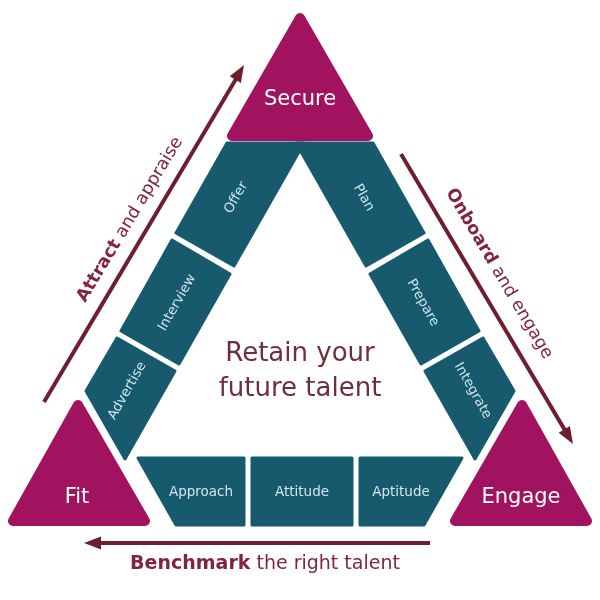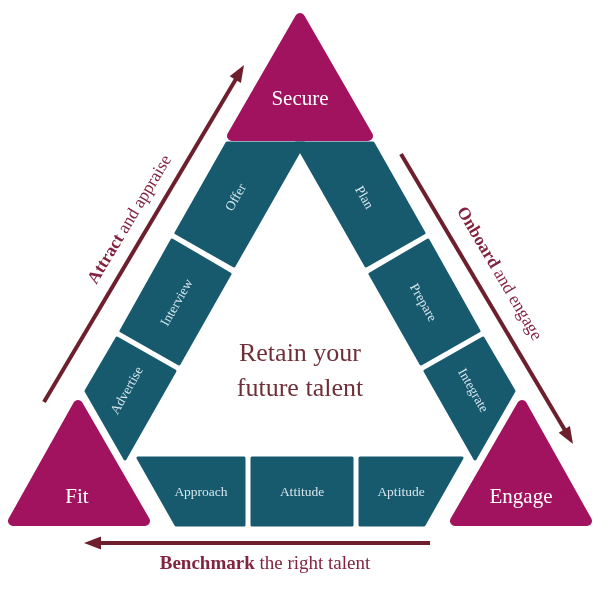--- a/index.html
+++ b/index.html
@@ -7,21 +7,20 @@
     padding: 0;
     width: 600px;
     height: 600px;
     background: #ffffff;
     font-family: "DejaVu Sans", "Liberation Sans", sans-serif;
   }
   .stage {
     position: relative;
     width: 476px;
     height: 600px;
-    font-family: Liberation Serif, serif;
   }
   svg text { white-space: pre; }
   .corner-label {
     font-size: 21px;
     font-weight: 400;
   }
   .block-label {
     font-size: 13.5px;
   }
   .center-label {

